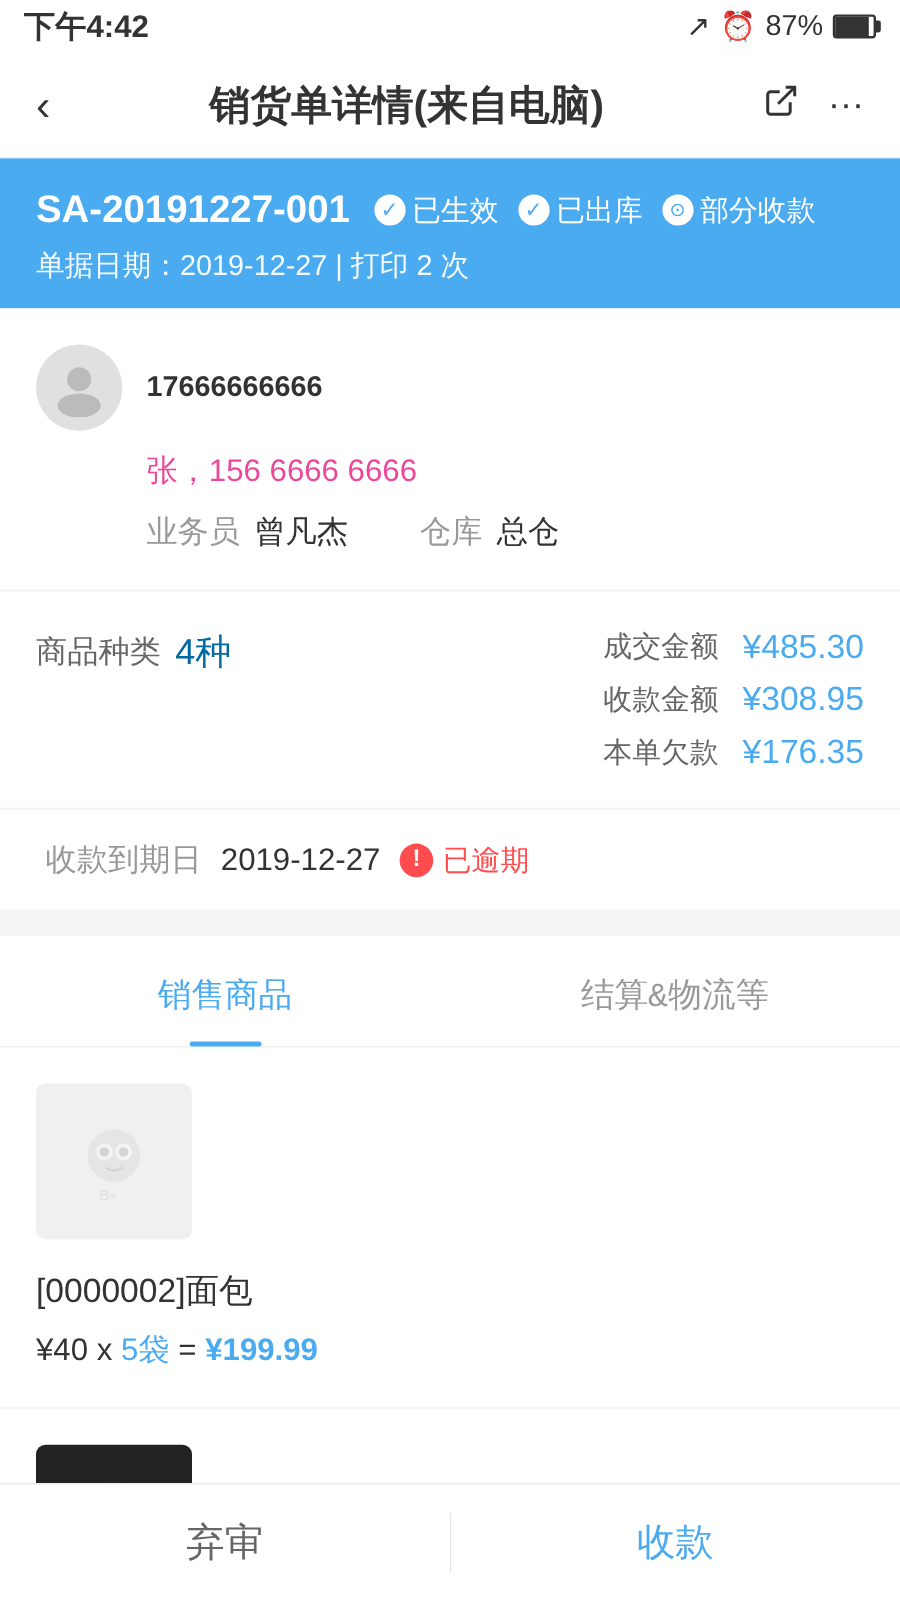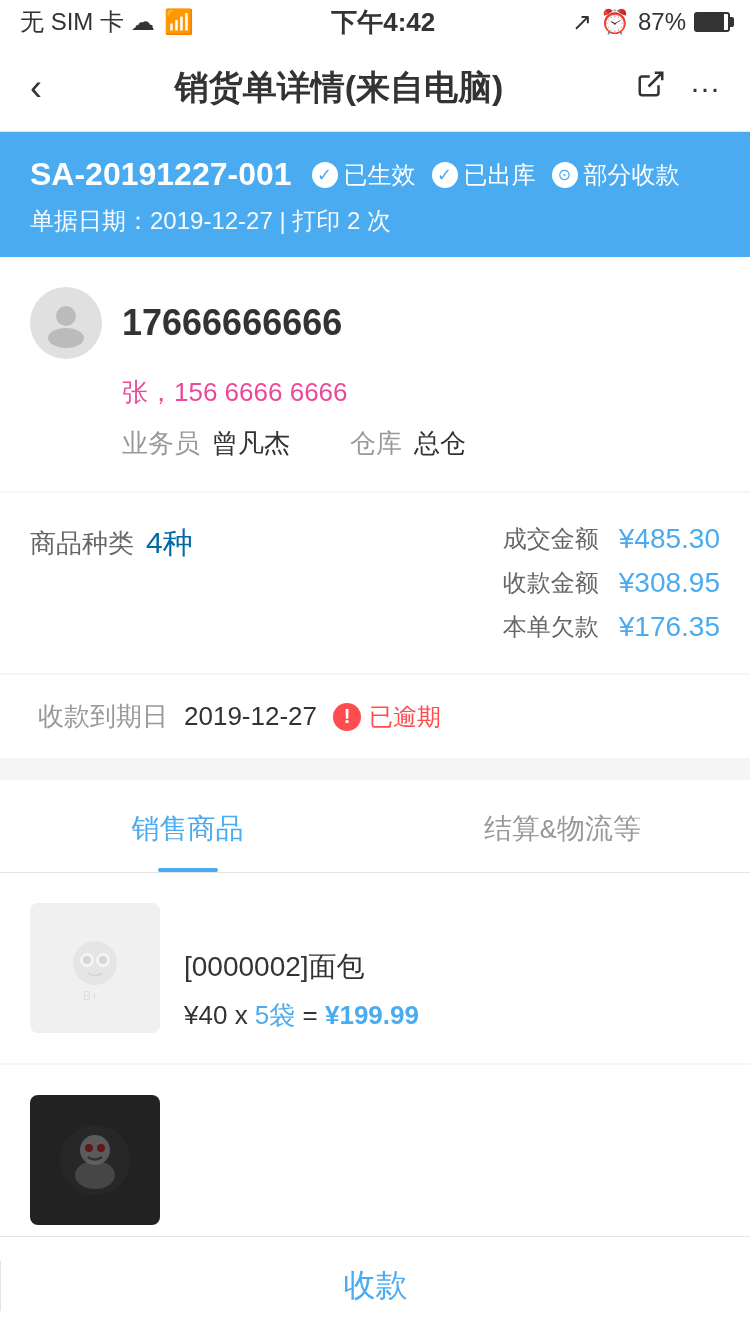--- a/index.html
+++ b/index.html
@@ -120,21 +120,21 @@
       width: 72px;
       height: 72px;
       border-radius: 50%;
       background: #e0e0e0;
       display: flex;
       align-items: center;
       justify-content: center;
     }
     .avatar svg { width: 50px; height: 50px; }
     .customer-name {
-      font-size: 36px;
+      font-size: 24px;
       font-weight: 600;
       color: #333;
     }
     .customer-info {
       font-size: 26px;
       color: #ec4899;
       margin-bottom: 16px;
       padding-left: 92px;
     }
     .customer-meta {
@@ -266,24 +266,25 @@
       border-radius: 2px;
     }
 
     
     .product-list {
       background: #f5f5f5;
     }
     .product-item {
       background: #fff;
       display: flex;
-      align-items: flex-end;
+      align-items: flex-start;
       padding: 30px;
       margin-bottom: 2px;
       gap: 24px;
+      flex-direction: column;
     }
     .product-image {
       width: 130px;
       height: 130px;
       background: #f0f0f0;
       border-radius: 8px;
       flex-shrink: 0;
       display: flex;
       align-items: center;
       justify-content: center;
@@ -352,24 +353,20 @@
       width: 1px;
       height: 50px;
       background: #e5e5e5;
       align-self: center;
     }
   </style>
 </head>
 <body>
 
 <div class="status-bar">
-  <div class="status-left">
-    <span>无 SIM 卡 ☁</span>
-    <span>📶</span>
-  </div>
   <div class="status-center">下午4:42</div>
   <div class="status-right">
     <span>↗</span>
     <span>⏰</span>
     <span>87%</span>
     <span style="display:inline-block;width:36px;height:20px;border:2px solid #333;border-radius:3px;position:relative;">
       <span style="display:block;width:88%;height:100%;background:#333;"></span>
       <span style="position:absolute;right:-6px;top:50%;transform:translateY(-50%);width:4px;height:10px;background:#333;border-radius:0 2px 2px 0;"></span>
     </span>
   </div>
@@ -515,15 +512,16 @@
         <path d="M33 37 Q40 42 47 37" stroke="#555" stroke-width="2.5" fill="none"></path>
       </svg>
     </div>
   </div>
 
 </div>
 
 <div style="height: 120px;"></div>
 
 <div class="bottom-bar">
+  <div class="bottom-btn abandon">弃审</div>
   <div class="bottom-divider"></div>
   <div class="bottom-btn collect">收款</div>
 </div>
 
 </body></html>

